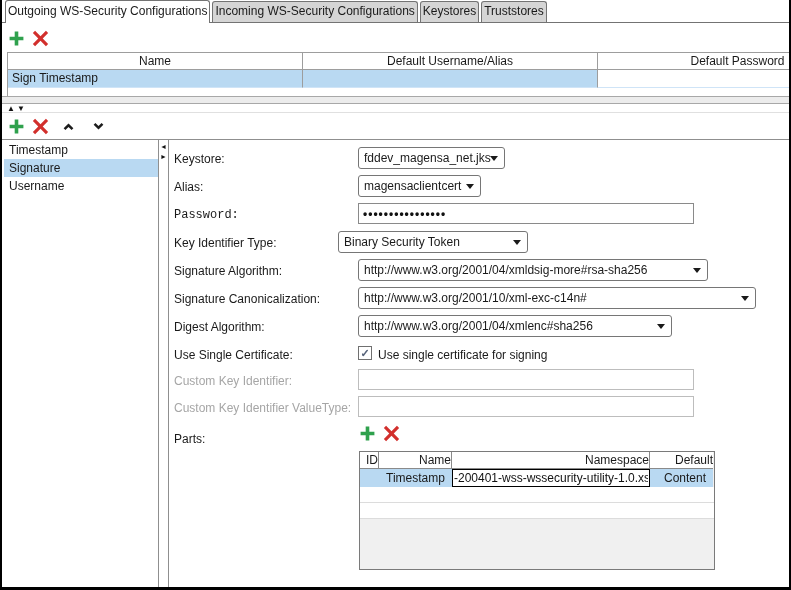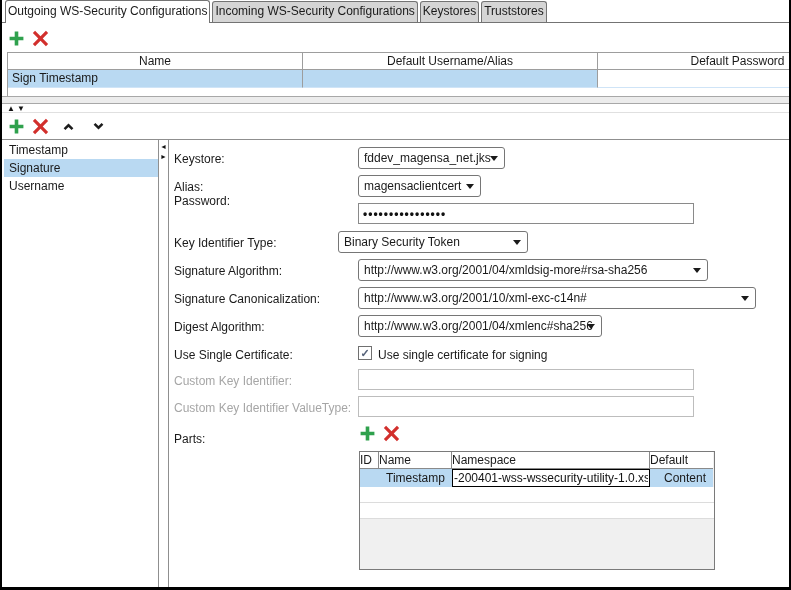--- a/index.html
+++ b/index.html
@@ -74,21 +74,21 @@
 
   .cb { position:absolute; width:14px; height:14px; border:1px solid #707070; background:#fff; display:flex; align-items:center; justify-content:center; cursor:pointer; }
   .cb .mark { font-size:11px; line-height:11px; color:#56637a; font-weight:bold; }
   .cb-label { position:absolute; height:16px; line-height:16px; white-space:nowrap; }
 
   
   .parts-icons { position:absolute; top:423px; left:356px; display:flex; gap:6px; }
   .ptable { position:absolute; top:450px; left:357px; width:356px; height:119px; border:1px solid #7a7a7a; background:#f0f0f0; }
   .prow { display:flex; }
   .pcell { border-right:1px solid #8a8a8a; height:17px; line-height:16px; overflow:hidden; white-space:nowrap; }
-  .phead .pcell { text-align:left; background:#fff; border-bottom:1px solid #8a8a8a; }
+  .phead .pcell { text-align:right; background:#fff; border-bottom:1px solid #8a8a8a; }
   .p-id { width:19px; } .p-name { width:73px; } .p-ns { width:198px; } .p-enc { width:63px; border-right:none; }
   .pdata .pcell { height:18px; line-height:18px; border-right:none; }
   .pdata .p-name { text-align:center; }
   .pdata .p-enc { padding-left:14px; }
   .ns-input {
     width:198px; height:18px; border:1px solid #000; background:#fff; padding:0 1px;
     font-family:"Liberation Sans",sans-serif; font-size:12px; color:#111;
   }
   .pempty { height:16px; background:#fff; border-bottom:1px solid #dcdcdc; }
 </style>
@@ -191,21 +191,21 @@
         <span>fddev_magensa_net.jks</span>
         <span class="caret"></span>
       </div>
 
       <div class="flabel" style="top:39px;">Alias:</div>
       <div class="combo" style="top:35px; left:356px; width:123px;">
         <span>magensaclientcert</span>
         <span class="caret"></span>
       </div>
 
-      <div class="flabel" style="top:53px;">Password:</div>
+      <div class="flabel" style="top:67px;font-family:Liberation Mono, monospace;">Password:</div>
       <input class="tinput pw" style="top: 63px; left: 356px; width: 336px;" type="text" value="••••••••••••••••">
 
       <div class="flabel" style="top:95px;">Key Identifier Type:</div>
       <div class="combo" style="top:91px; left:336px; width:190px;">
         <span>Binary Security Token</span>
         <span class="caret"></span>
       </div>
 
       <div class="flabel" style="top:123px;">Signature Algorithm:</div>
       <div class="combo" style="top:119px; left:356px; width:350px;">
@@ -213,21 +213,21 @@
         <span class="caret"></span>
       </div>
 
       <div class="flabel" style="top:151px;">Signature Canonicalization:</div>
       <div class="combo" style="top:147px; left:356px; width:398px;">
         <span>http://www.w3.org/2001/10/xml-exc-c14n#</span>
         <span class="caret"></span>
       </div>
 
       <div class="flabel" style="top:179px;">Digest Algorithm:</div>
-      <div class="combo" style="top:175px; left:356px; width:244px;">
+      <div class="combo" style="top:175px; left:356px; width:314px;">
         <span>http://www.w3.org/2001/04/xmlenc#sha256</span>
         <span class="caret"></span>
       </div>
 
       <div class="flabel" style="top:207px;">Use Single Certificate:</div>
       <div class="cb" style="top:206px; left:356px;">
         <span class="mark">✓</span>
       </div>
       <div class="cb-label" style="top:207px; left:376px; position:absolute;">Use single certificate for signing</div>
 

